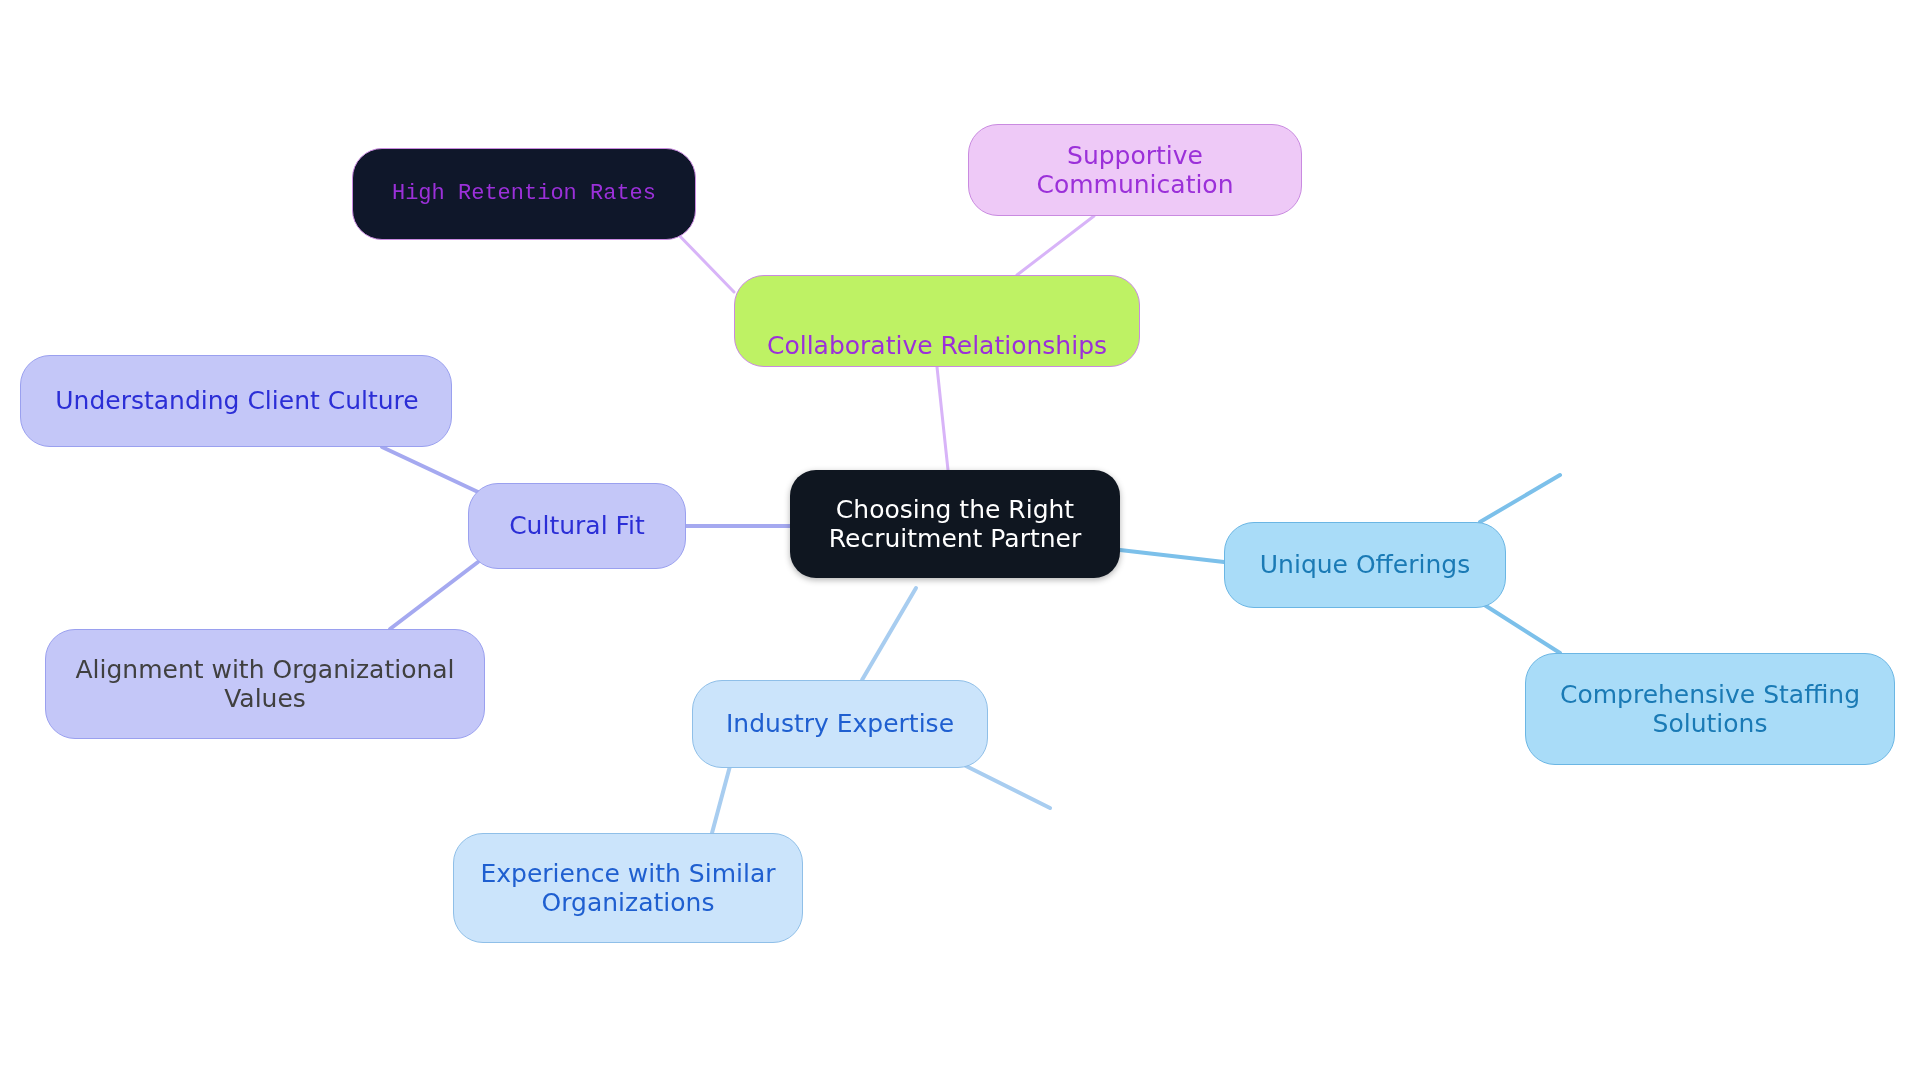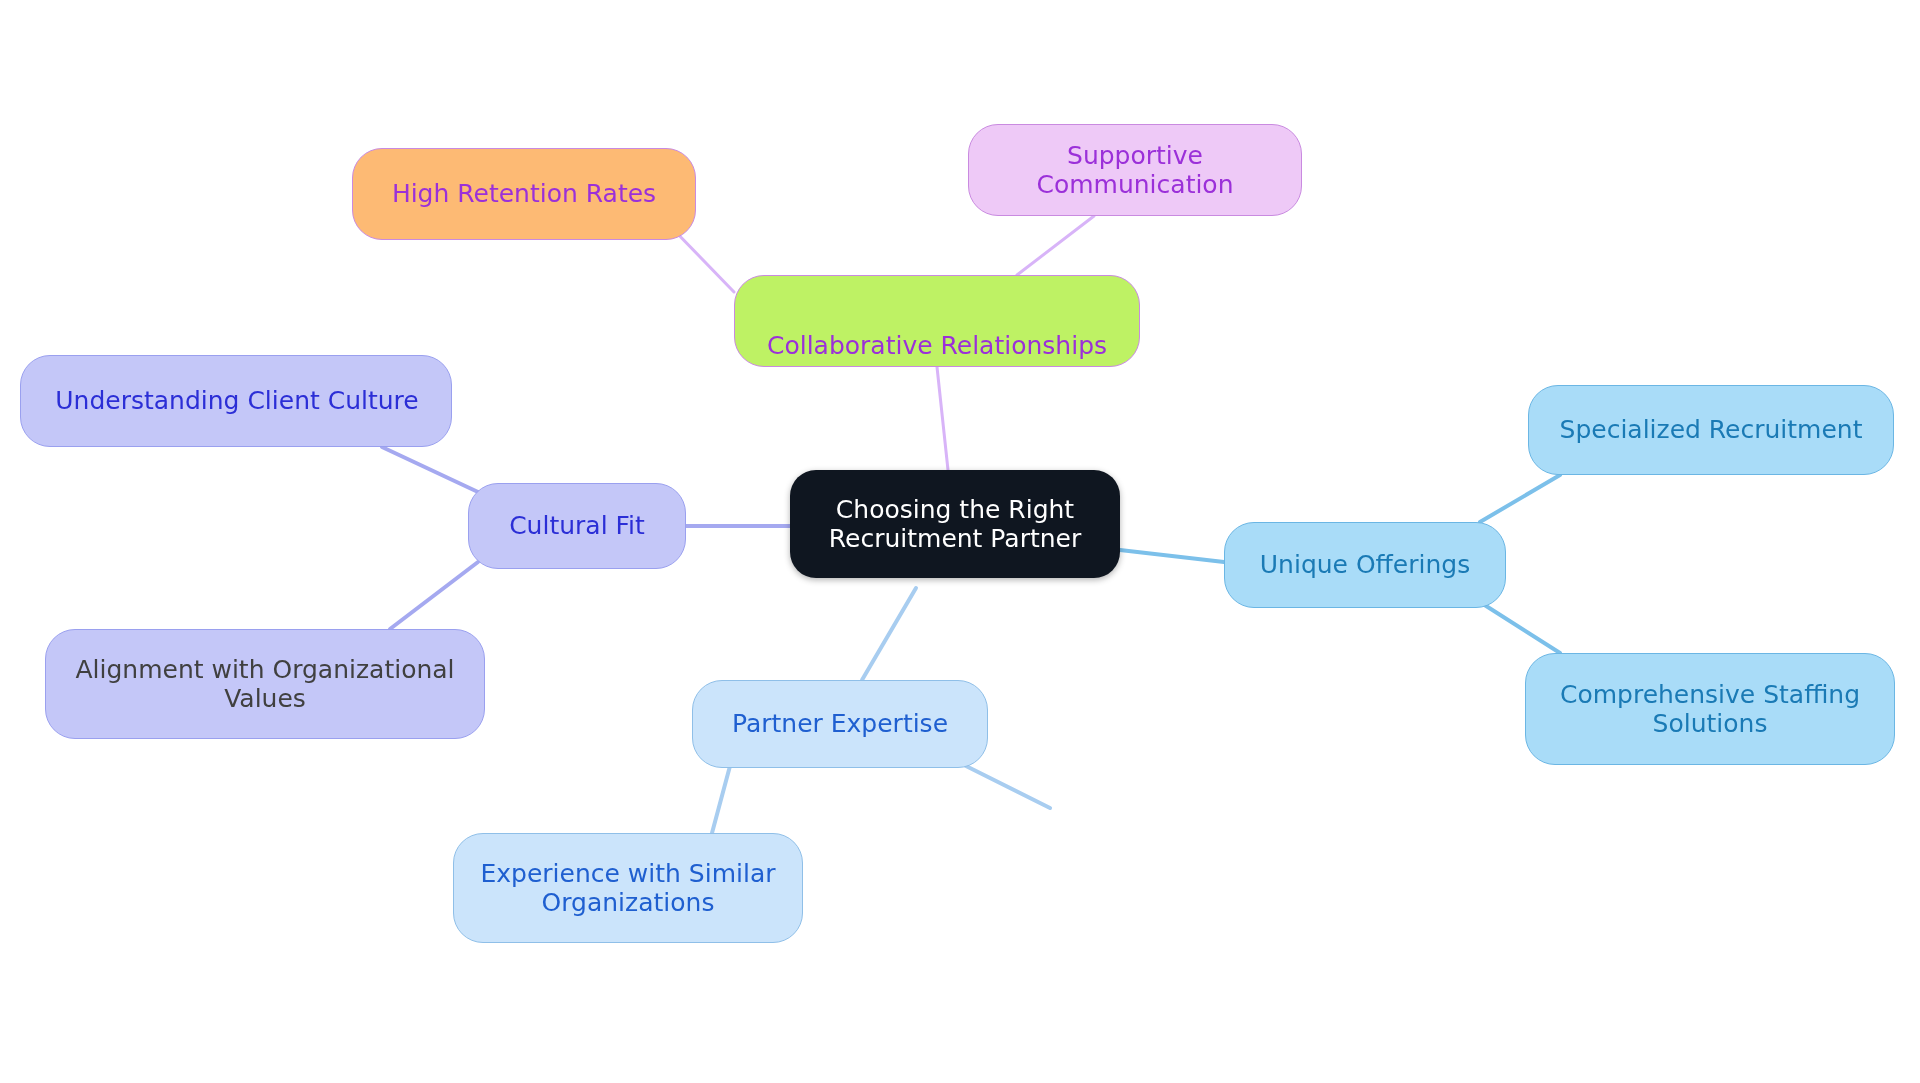--- a/index.html
+++ b/index.html
@@ -69,21 +69,21 @@
 
   <div class="node root" style="left: 790px; top: 470px; width: 330px; height: 108px; background: rgb(15, 22, 32); border-color: rgb(15, 22, 32); color: rgb(255, 255, 255); font-size: 25px;">
     <span>Choosing the Right
 Recruitment Partner</span>
   </div>
 
   <div class="node" style="left: 734px; top: 275px; width: 406px; height: 92px; background: #bef264; border-color: rgb(201, 138, 224); color: rgb(155, 48, 217); font-size: 25px; align-items: flex-end;">
     <span>Collaborative Relationships</span>
   </div>
 
-  <div class="node" style="left: 352px; top: 148px; width: 344px; height: 92px; background: #fdba74; border-color: rgb(201, 138, 224); color: rgb(155, 48, 217); font-size: 25px;">
+  <div class="node" style="left: 352px; top: 148px; width: 344px; height: 92px; background: #0f172a; border-color: rgb(201, 138, 224); color: rgb(155, 48, 217); font-size: 22px; font-family: Liberation Mono, monospace;">
     <span>High Retention Rates</span>
   </div>
 
   <div class="node" style="left: 968px; top: 124px; width: 334px; height: 92px; background: rgb(238, 201, 247); border-color: rgb(201, 138, 224); color: rgb(155, 48, 217); font-size: 25px;">
     <span>Supportive Communication</span>
   </div>
 
   <div class="node" style="left: 468px; top: 483px; width: 218px; height: 86px; background: rgb(196, 199, 248); border-color: rgb(154, 160, 239); color: rgb(43, 46, 214); font-size: 25px;">
     <span>Cultural Fit</span>
   </div>
@@ -94,31 +94,28 @@
 
   <div class="node" style="left: 45px; top: 629px; width: 440px; height: 110px; background: rgb(196, 199, 248); border-color: rgb(154, 160, 239); color: #404040; font-size: 25px;">
     <span>Alignment with Organizational
 Values</span>
   </div>
 
   <div class="node" style="left: 1224px; top: 522px; width: 282px; height: 86px; background: rgb(169, 220, 248); border-color: rgb(107, 182, 228); color: rgb(26, 122, 181); font-size: 25px; align-items: center;">
     <span>Unique Offerings</span>
   </div>
 
-  <div class="node" style="left: 1528px; top: 385px; width: 366px; height: 90px; background: rgb(169, 220, 248); border-color: rgb(107, 182, 228); color: rgb(26, 122, 181); font-size: 25px;">
-    <span>Specialized Recruitment</span>
-  </div>
 
   <div class="node" style="left: 1525px; top: 653px; width: 370px; height: 112px; background: rgb(169, 220, 248); border-color: rgb(107, 182, 228); color: rgb(26, 122, 181); font-size: 25px;">
     <span>Comprehensive Staffing
 Solutions</span>
   </div>
 
   <div class="node" style="left: 692px; top: 680px; width: 296px; height: 88px; background: rgb(203, 228, 251); border-color: rgb(143, 191, 232); color: rgb(31, 95, 208); font-size: 25px;">
-    <span>Partner Expertise</span>
+    <span>Industry Expertise</span>
   </div>
 
   <div class="node" style="left: 453px; top: 833px; width: 350px; height: 110px; background: rgb(203, 228, 251); border-color: rgb(143, 191, 232); color: rgb(31, 95, 208); font-size: 25px;">
     <span>Experience with Similar
 Organizations</span>
   </div>
 
 
 </div>
 

